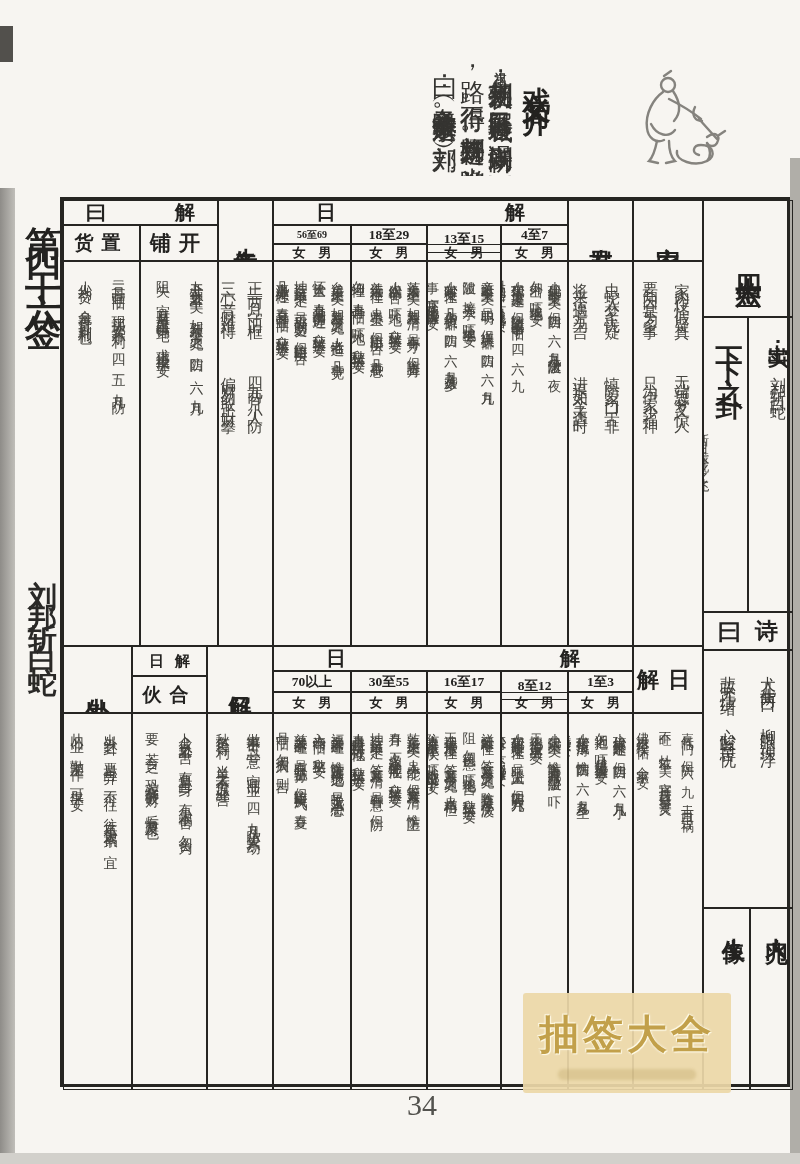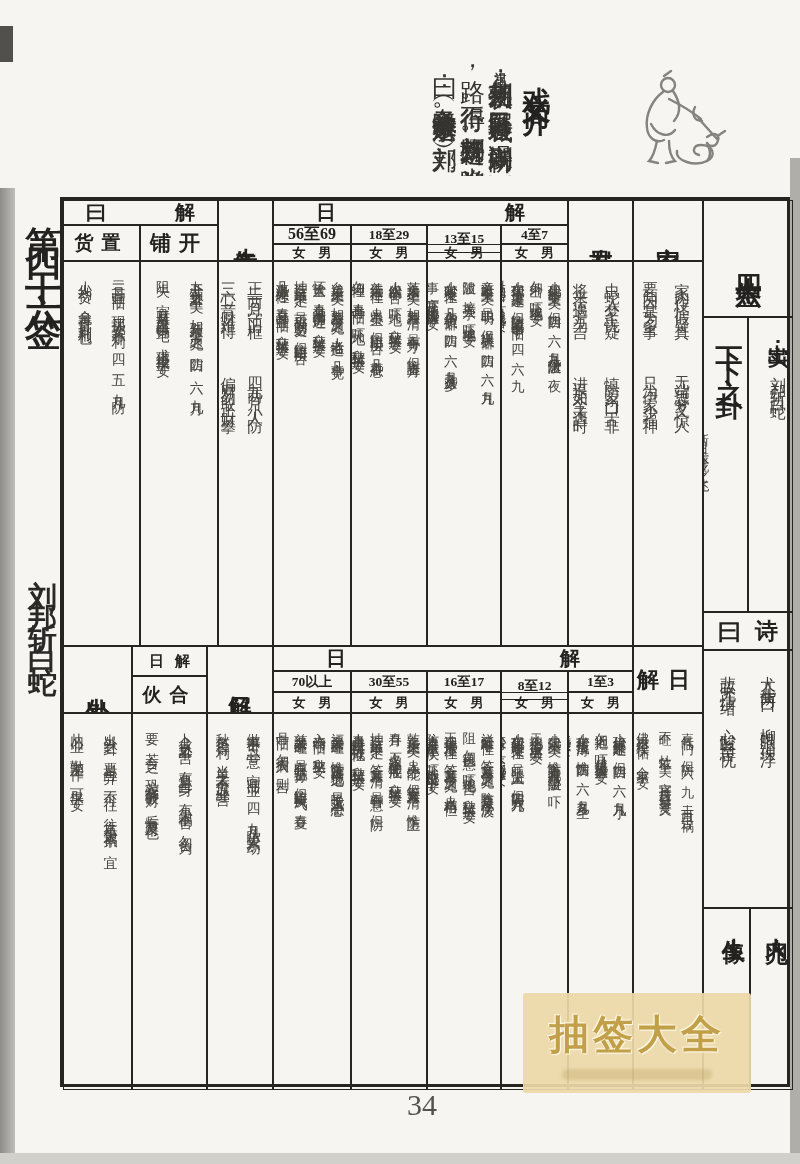--- a/index.html
+++ b/index.html
@@ -41,21 +41,21 @@
   .csj{font-size:15.5px;line-height:2.05;letter-spacing:7px;}
   .poemcell{font-size:16px;line-height:2.5;letter-spacing:6px;padding-top:12px;color:#3b3a36;}
   
   .rc-title{font-size:26px;letter-spacing:2px;line-height:1;}
   .verdict-main{font-size:27px;font-weight:bold;letter-spacing:15px;color:#232220;}
   .verdict-omen{font-size:13.5px;letter-spacing:9px;padding-top:96px;color:#45443f;}
   .subj-label{font-size:21px;font-weight:bold;color:#232220;}
   .subj-name{font-size:16px;letter-spacing:7px;margin-inline-start:14px;}
   .nz-label{font-size:23px;font-weight:bold;letter-spacing:4px;padding-top:10px;color:#232220;}
   
-  .watermark{left:523px;top:993px;width:228px;height:100px;background:rgba(236,215,168,0.93);
+  .watermark{left:523px;top:993px;width:208px;height:100px;background:rgba(236,215,168,0.93);
              border-radius:3px;display:flex;flex-direction:column;align-items:center;
              justify-content:center;z-index:50;}
   .wm-text{font-size:40px;font-weight:bold;color:#c2a04a;letter-spacing:4px;
            text-shadow:1px 1px 0 #fef9e4,-1px -1px 0 #fef9e4,0 0 3px #fff;}
   .wm-ghost{width:66%;height:11px;margin-top:7px;background:rgba(160,130,60,.22);
             border-radius:5px;filter:blur(1.5px);}
   .pageno{left:396px;top:1088px;width:52px;text-align:center;font-size:30px;color:#53524e;}
   .illus{left:610px;top:62px;width:126px;height:124px;}
 </style>
 </head>
@@ -102,21 +102,21 @@
       <span>解</span>
     </div>
     <div class="cell hcell" style="left:0;top:25px;width:77px;height:36px;font-size:19px;letter-spacing:8px;">货置</div>
     <div class="cell hcell" style="left:77px;top:25px;width:78px;height:36px;font-size:21px;letter-spacing:8px;">铺开</div>
     <div class="cell vhead" style="left:155px;top:0;width:55px;height:61px;font-size:24px;letter-spacing:3px;">生意</div>
 
     <div class="cell strip2" style="left:210px;top:0;width:295px;height:25px;padding:0 42px;">
       <span>日</span>
       <span>解</span>
     </div>
-    <div class="cell hcell" style="left:210px;top:25px;width:78px;height:19px;font-size:16px;">56至69</div>
+    <div class="cell hcell" style="left:210px;top:25px;width:78px;height:19px;font-size:10px;">56至69</div>
     <div class="cell hcell" style="left:288px;top:25px;width:76px;height:19px;font-size:13.5px;">18至29</div>
     <div class="cell hcell" style="left:364px;top:25px;width:74px;height:28px;font-size:13.5px;">13至15</div>
     <div class="cell hcell" style="left:438px;top:25px;width:67px;height:19px;font-size:13.5px;text-align:right;">4至7</div>
     <div class="cell hcell" style="left:210px;top:44px;width:78px;height:17px;font-size:13px;">女　男</div>
     <div class="cell hcell" style="left:288px;top:44px;width:76px;height:17px;font-size:13px;">女　男</div>
     <div class="cell hcell" style="left:364px;top:44px;width:74px;height:17px;font-size:13px;">女　男</div>
     <div class="cell hcell" style="left:438px;top:44px;width:67px;height:17px;font-size:13px;">女　男</div>
 
     <div class="cell vhead" style="left:505px;top:0;width:65px;height:61px;font-size:24px;letter-spacing:2px;">岁君</div>
     <div class="cell vhead" style="left:570px;top:0;width:70px;height:61px;font-size:24px;letter-spacing:2px;">家宅</div>

